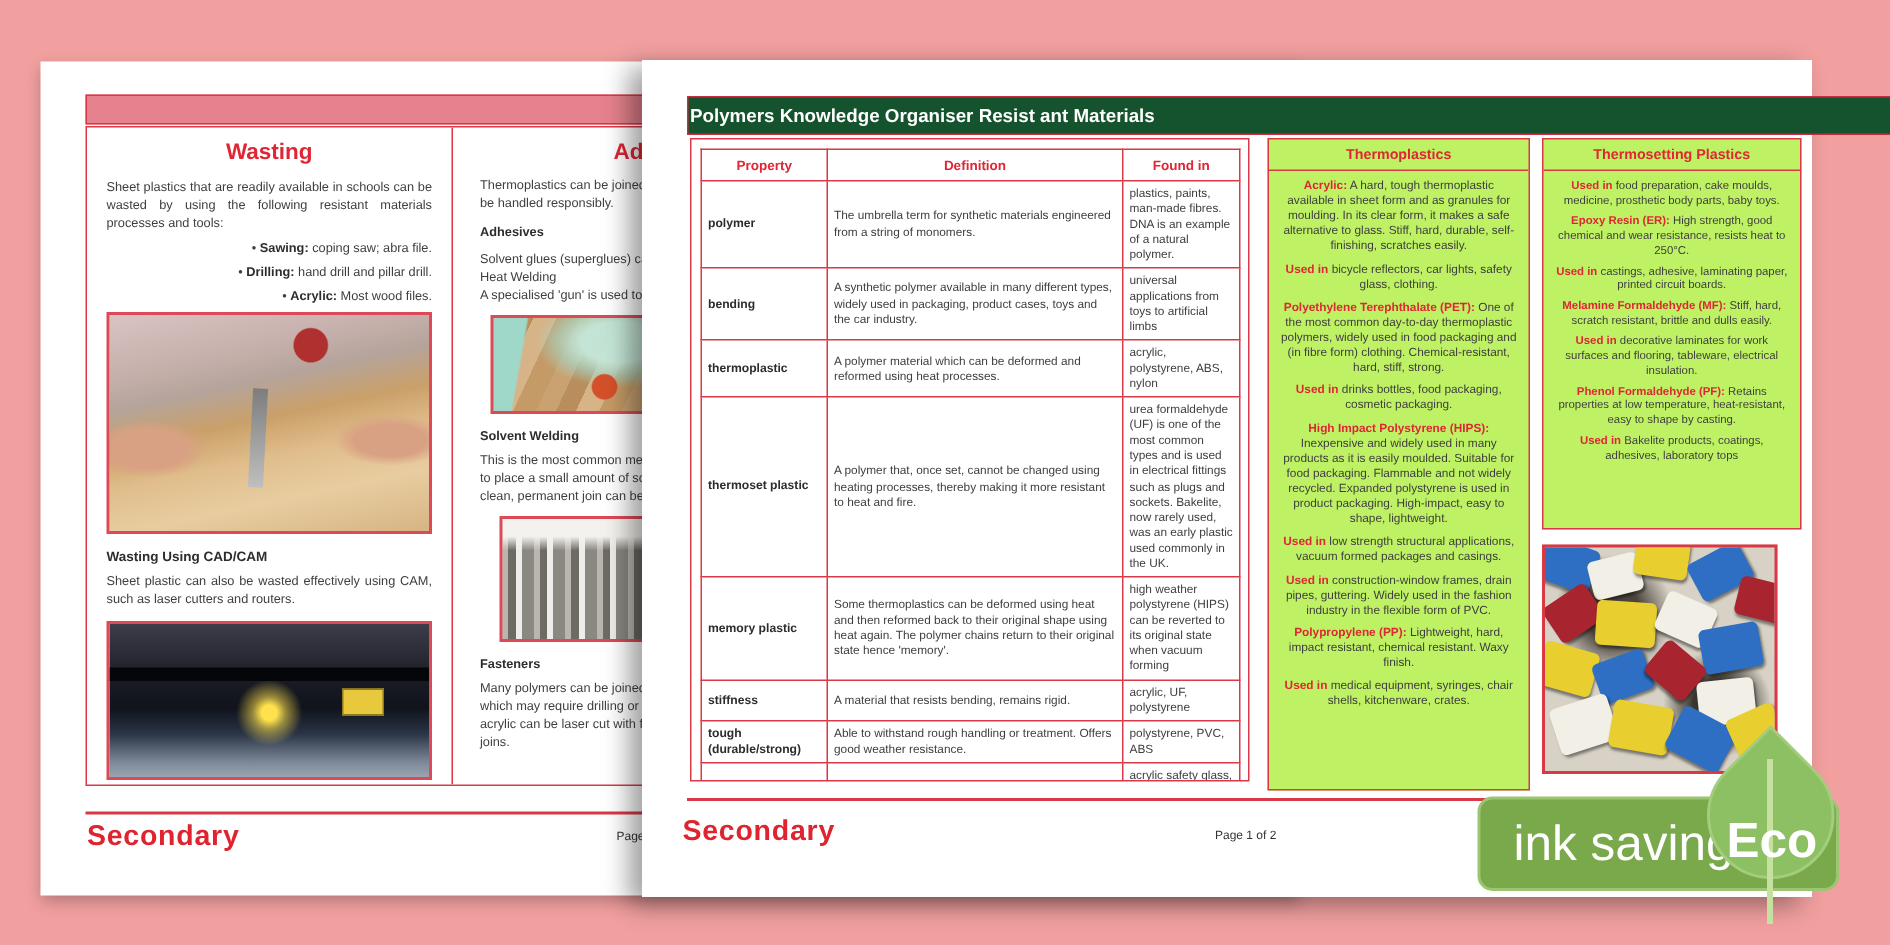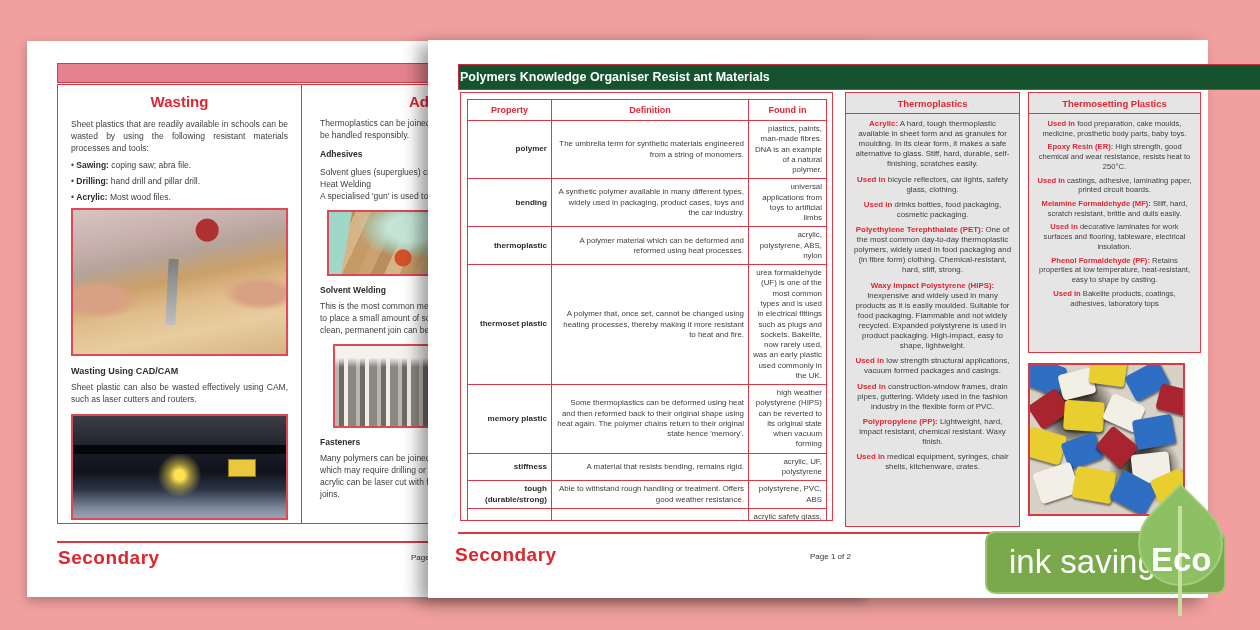--- a/index.html
+++ b/index.html
@@ -9,21 +9,21 @@
   .back{left:27px;top:41px;width:795px;height:556px;box-shadow:0 4px 10px rgba(0,0,0,.25);padding-left:44px;}
   .front{left:428px;top:40px;width:780px;height:558px;box-shadow:-9px 5px 16px rgba(0,0,0,.38);z-index:2;}
 
   
   .back-band{position:absolute;left:30px;top:22px;width:736px;height:20px;background:#e6828d;border:1px solid #d93845;box-sizing:border-box;}
   .back-box{position:absolute;left:30px;top:43px;width:736px;height:440px;border:1.5px solid #d93845;box-sizing:border-box;display:flex;overflow:hidden;}
   .back-left{width:244px;border-right:1.5px solid #d93845;padding:8px 13px;box-sizing:border-box;}
   .back-right{flex:1;padding:8px 0 0 18px;overflow:hidden;}
   .w-title{color:#e02634;font-size:15px;font-weight:bold;text-align:center;margin:0 0 8px;}
   .body-text{font-size:8.5px;color:#3e3e3e;line-height:1.42;text-align:justify;}
-  .bullets{margin-top:4px;}
+  .bullets{margin-top:4px;text-align:right;}
   .bullet{font-size:8.5px;color:#3e3e3e;margin-top:6px;}
   .bullet b{color:#2d2d2d;}
   .photo{border:2px solid #dd4956;box-sizing:border-box;position:relative;overflow:hidden;}
   .photo-saw{margin-top:6px;width:100%;height:148px;
     background:
       radial-gradient(circle at 63% 14%, #b02f2f 0 11px, rgba(176,47,47,0) 12px),
       radial-gradient(ellipse at 12% 62%, #d9a183 0 26px, rgba(217,161,131,0) 40px),
       radial-gradient(ellipse at 88% 58%, #d9a183 0 24px, rgba(217,161,131,0) 38px),
       linear-gradient(168deg,#d8c4c2 0%,#c7b0ac 22%,#b5a49b 34%,#caa069 48%,#e0bd8b 62%,#e8cda0 78%,#d6b484 100%);}
   .photo-saw .blade{position:absolute;left:44%;top:34%;width:10px;height:46%;background:linear-gradient(180deg,#7d7d7d,#bfbfbf);transform:rotate(3deg);}
@@ -61,24 +61,24 @@
   .pageno{position:absolute;font-size:8px;color:#333;white-space:nowrap;}
   .back .pageno{left:384px;top:512px;}
   .front .pageno{left:382px;top:512px;}
 
   
   .front-band{position:absolute;left:30px;top:24px;width:873px;height:26px;background:#14532d;border:1px solid #c52e3e;
     color:#fff;font-weight:bold;font-size:12.5px;line-height:24px;padding-left:1px;box-sizing:border-box;white-space:nowrap;}
   .table-box{position:absolute;left:32px;top:52px;width:373px;height:429px;border:1.5px solid #d93845;padding:6px;box-sizing:border-box;overflow:hidden;}
   table.props{width:100%;height:100%;border-collapse:collapse;table-layout:fixed;}
   .props th{color:#e02634;font-size:9px;font-weight:bold;border:1px solid #d93845;padding:5px 2px;}
-  .props td{border:1px solid #d93845;font-size:7.9px;color:#3e3e3e;text-align:right;padding:3px 4px;line-height:1.3;}
+  .props td{border:1px solid #d93845;font-size:7.9px;color:#3e3e3e;text-align:left;padding:3px 4px;line-height:1.3;}
   .props td.prop{font-weight:bold;color:#2d2d2d;font-size:8.1px;}
 
-  .matbox{position:absolute;border:1.5px solid #d93845;box-sizing:border-box;overflow:hidden;background:#e5e5e5;}
+  .matbox{position:absolute;border:1.5px solid #d93845;box-sizing:border-box;overflow:hidden;background:#bef264;}
   .thermo{left:417px;top:52px;width:175px;height:435px;}
   .thermoset{left:600px;top:52px;width:173px;height:261px;}
   .matbox h3{margin:0;color:#e02634;font-size:9.5px;text-align:center;padding:5px 0 4px;border-bottom:1.5px solid #d93845;font-weight:bold;}
   .matbox .entries{padding:5px 7px;}
   .entry{font-size:7.9px;line-height:1.28;color:#3e3e3e;text-align:center;margin:0 0 5px;}
   .thermoset .entry{font-size:7.6px;margin:0 0 4px;}
   .entry .lead{color:#e02634;font-weight:bold;}
 
   .photo-granules{position:absolute;left:600px;top:323px;width:157px;height:153px;border:2px solid #d93845;box-sizing:border-box;
     background:radial-gradient(circle at 30% 30%, #4a443c 0 18px, rgba(74,68,60,0) 40px),
@@ -208,23 +208,23 @@
             </tr>
           </tbody>
       </table>
     </div>
 
     <div class="matbox thermo">
       <h3>Thermoplastics</h3>
       <div class="entries">
           <p class="entry"><span class="lead">Acrylic:</span> A hard, tough thermoplastic available in sheet form and as granules for moulding. In its clear form, it makes a safe alternative to glass. Stiff, hard, durable, self-finishing, scratches easily.</p>
           <p class="entry"><span class="lead">Used in</span> bicycle reflectors, car lights, safety glass, clothing.</p>
+          <p class="entry"><span class="lead">Polyethylene Terephthalate (PET):</span> One of the most common day-to-day thermoplastic polymers, widely used in food packaging and (in fibre form) clothing. Chemical-resistant, hard, stiff, strong.</p>
           <p class="entry"><span class="lead">Used in</span> drinks bottles, food packaging, cosmetic packaging.</p>
-          <p class="entry"><span class="lead">Polyethylene Terephthalate (PET):</span> One of the most common day-to-day thermoplastic polymers, widely used in food packaging and (in fibre form) clothing. Chemical-resistant, hard, stiff, strong.</p>
-          <p class="entry"><span class="lead">Waxy Impact Polystyrene (HIPS):</span> Inexpensive and widely used in many products as it is easily moulded. Suitable for food packaging. Flammable and not widely recycled. Expanded polystyrene is used in product packaging. High-impact, easy to shape, lightweight.</p>
+          <p class="entry"><span class="lead">High Impact Polystyrene (HIPS):</span> Inexpensive and widely used in many products as it is easily moulded. Suitable for food packaging. Flammable and not widely recycled. Expanded polystyrene is used in product packaging. High-impact, easy to shape, lightweight.</p>
           <p class="entry"><span class="lead">Used in</span> low strength structural applications, vacuum formed packages and casings.</p>
           <p class="entry"><span class="lead">Used in</span> construction-window frames, drain pipes, guttering. Widely used in the fashion industry in the flexible form of PVC.</p>
           <p class="entry"><span class="lead">Polypropylene (PP):</span> Lightweight, hard, impact resistant, chemical resistant. Waxy finish.</p>
           <p class="entry"><span class="lead">Used in</span> medical equipment, syringes, chair shells, kitchenware, crates.</p>
         </div>
     </div>
 
     <div class="matbox thermoset">
       <h3>Thermosetting Plastics</h3>
       <div class="entries">

